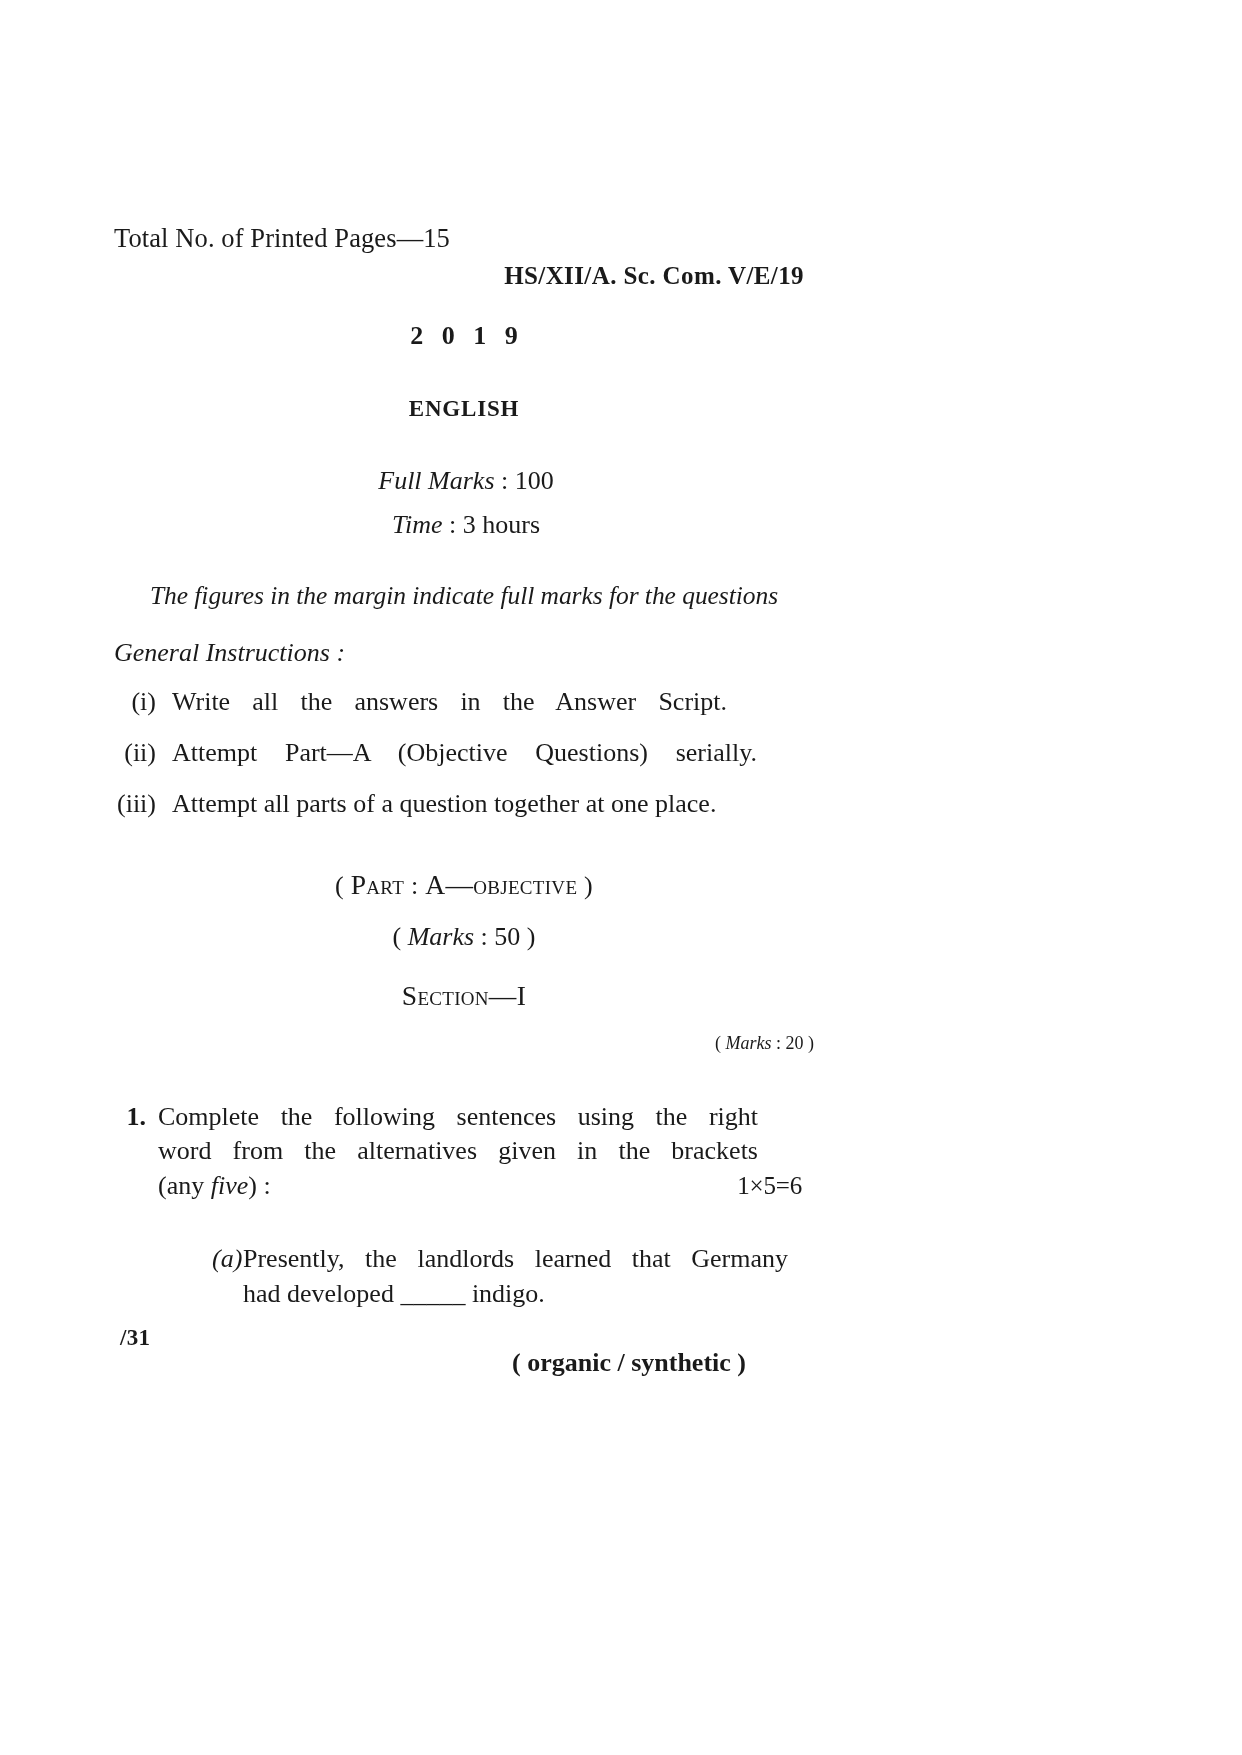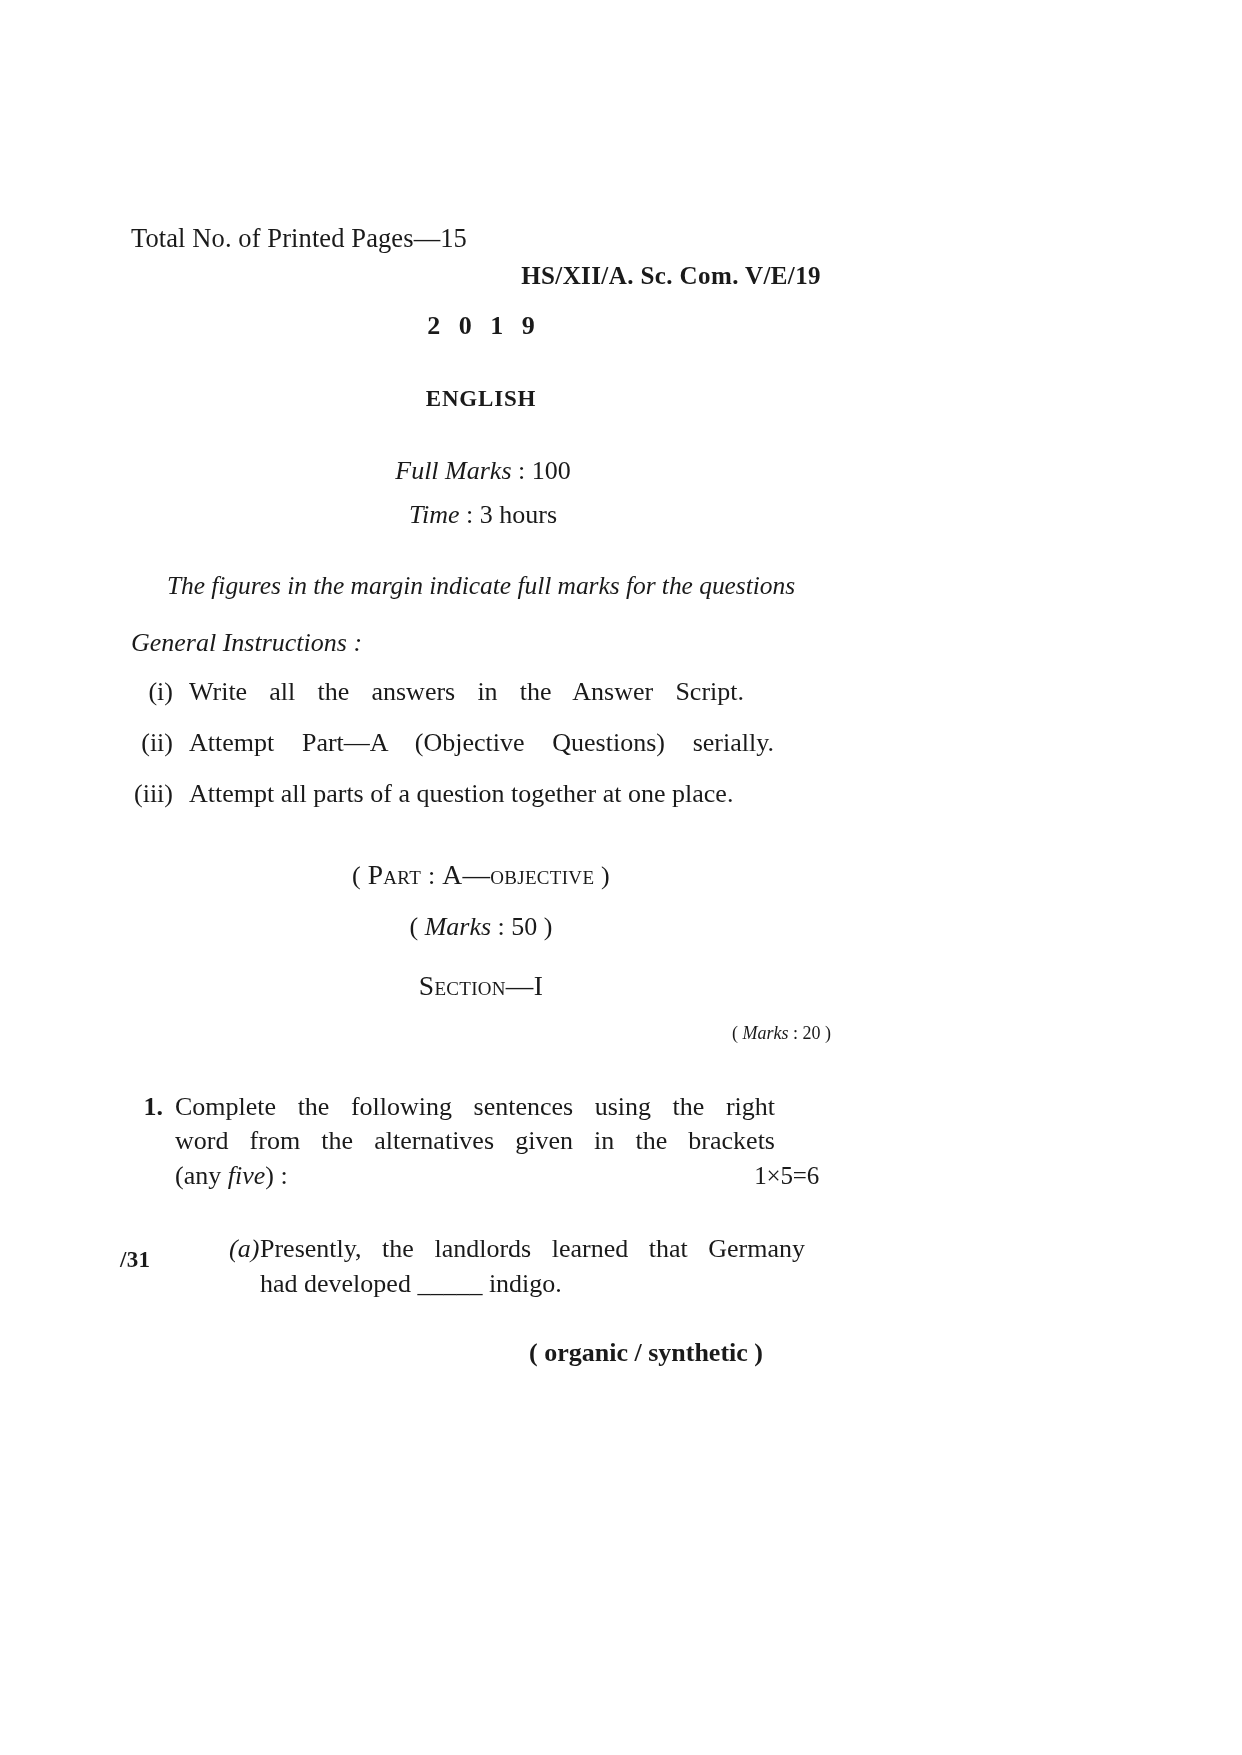--- a/index.html
+++ b/index.html
@@ -15,21 +15,21 @@
     overflow: hidden;
   }
   .page {
     position: relative;
     width: 1242px;
     height: 1755px;
     background: #ffffff;
   }
   .content {
     position: absolute;
-    left: 131px;
+    left: 114px;
     top: 222px;
     width: 700px;
   }
 
   
   .printed-pages {
     font-size: 26.5px;
     line-height: 1.25;
     letter-spacing: 0.1px;
     white-space: nowrap;
@@ -42,21 +42,21 @@
     margin-top: 7px;
     padding-right: 10px;
   }
 
   
   .year {
     text-align: center;
     font-weight: bold;
     font-size: 26px;
     letter-spacing: 6px;
-    margin-top: 21px;
+    margin-top: 31px;
     padding-left: 6px;
     font-family: Liberation Serif, serif;
   }
   .subject {
     text-align: center;
     font-weight: bold;
     font-size: 23px;
     letter-spacing: 0.8px;
     margin-top: 45px;
   }
@@ -206,21 +206,21 @@
     font-size: 26px;
     margin-top: 34px;
     padding-right: 56px;
     font-weight: bold;
   }
 
   
   .footer {
     position: absolute;
     left: 120px;
-    top: 1247px;
+    top: 1325px;
     font-weight: bold;
     font-size: 23px;
     letter-spacing: 0.3px;
   }
 </style>
 </head>
 <body>
 
 <div class="page">
 

